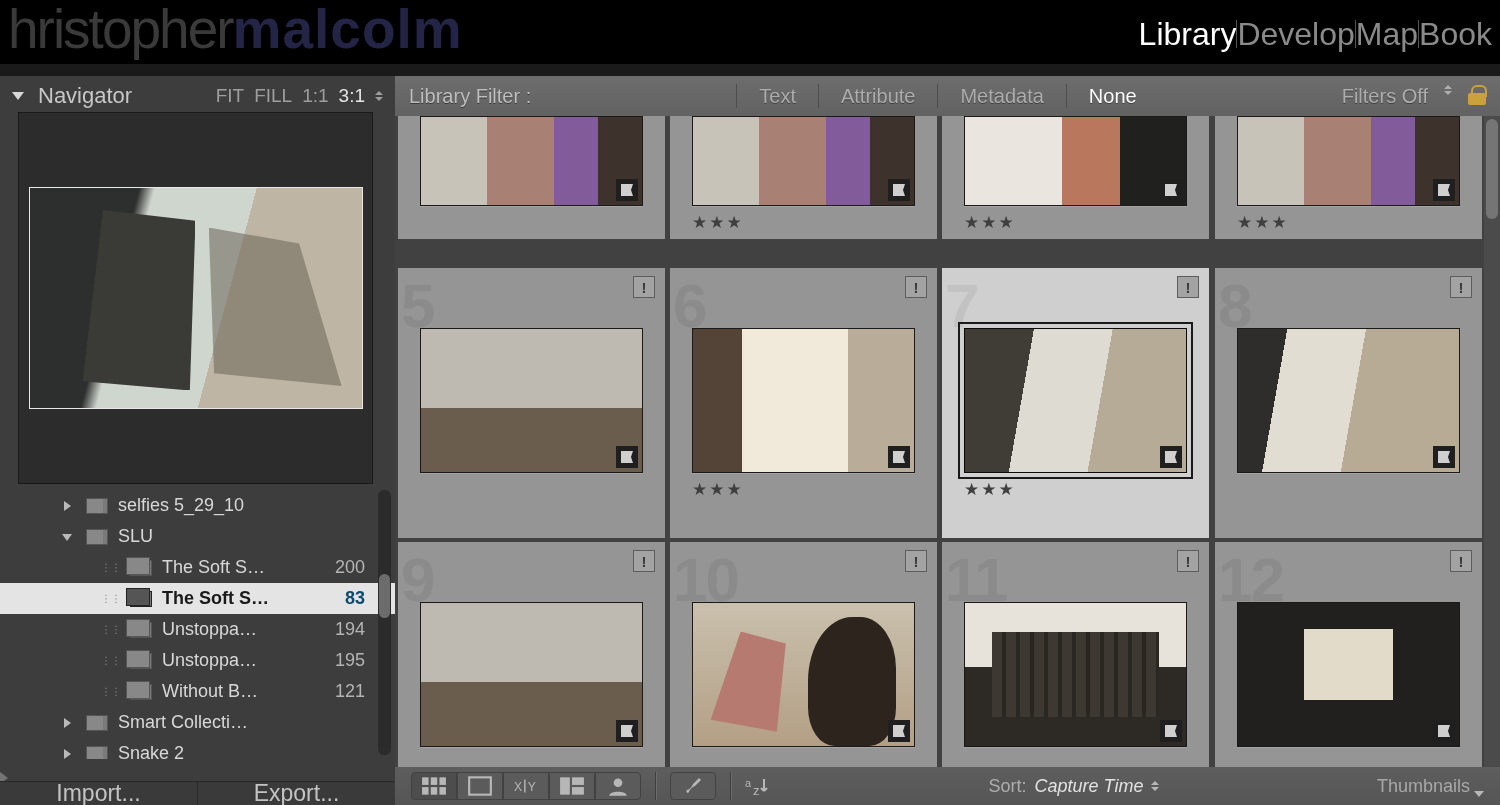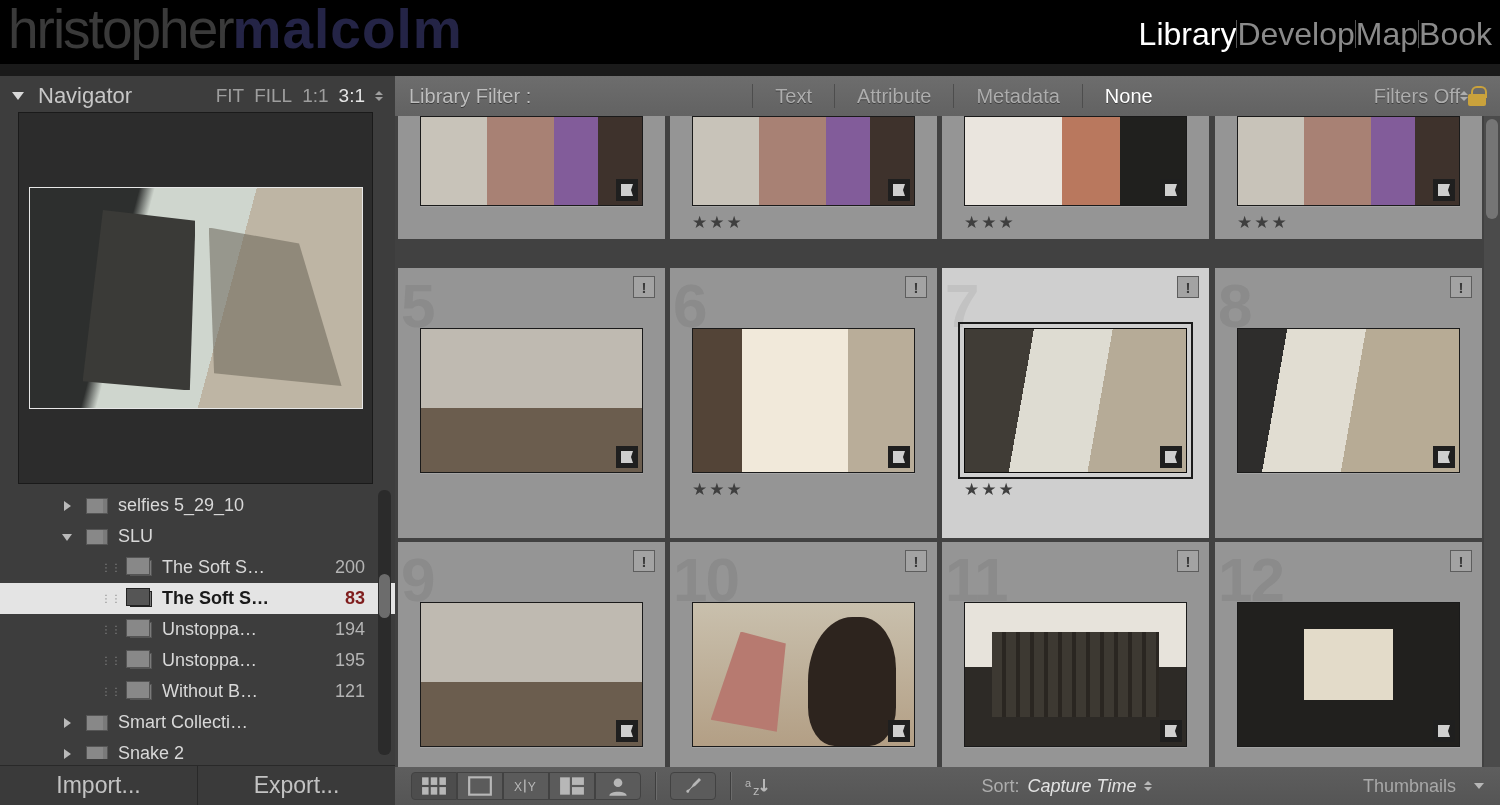--- a/index.html
+++ b/index.html
@@ -134,37 +134,37 @@
   background:#888; border:1px solid #555; box-shadow: inset -4px 0 0 #7a7a7a;
   position:relative;
 }
 .coll-row .cicon.double::after{
   content:""; position:absolute; left:-5px; top:-4px; width:22px;height:16px;
   background:#888; border:1px solid #555;
 }
 .coll-row .label { white-space:nowrap; overflow:hidden; text-overflow:ellipsis; }
 .coll-row .count { margin-left:auto; color:#b4b4b4; font-size:18px; }
 .coll-row.selected { background:#e4e4e4; color:#1a1a1a; }
-.coll-row.selected .count{ color:#7f1d1d; font-weight:700;}
+.coll-row.selected .count{ color:#0c4a6e; font-weight:700;}
 .coll-row.selected .cicon{ background:#555;border-color:#222;}
 .coll-row.selected .cicon.double::after{background:#555;border-color:#222;}
 .coll-row.selected .label { font-weight:600; }
 .smart-arrow { font-size:10px; color:#888;}
 
 .coll-scroll {
   position:absolute; right:4px; top:414px; width:13px; height:265px;
   background:#2b2b2b; border-radius:6px;
 }
 .coll-scroll-thumb {
   position:absolute; left:1px; top:84px; width:11px; height:44px;
   background:#6c6c6c; border-radius:6px;
 }
 
 .importexport {
-  position:absolute; left:0; right:0; bottom:0; height:40px;
+  position:absolute; left:0; right:0; bottom:0; height:24px;
   background:#3a3a3a;
   display:flex;
 }
 .iebtn {
   flex:1; display:flex; align-items:center; justify-content:center;
   font-size:23px; color:#c3c3c3; cursor:pointer;
   border-top:1px solid #292929;
 }
 .iebtn + .iebtn { border-left:1px solid #292929; }
 .panel-handle {
@@ -180,21 +180,21 @@
   position:absolute; left:395px; right:0; top:76px; height:40px;
   background: linear-gradient(#6d6d6d,#626262);
   display:flex; align-items:center; gap:24px; padding: 0 14px;
   color:#9a9a9a; font-size:20px;
 }
 .filter-bar .lf-title { color:#bebebe; white-space:nowrap; text-shadow: 0 1px 0 #3b3b3b;}
 .filter-bar .tabs { margin-left:auto; display:flex; gap:22px; align-items:center; }
 .filter-bar .vr { width:1px; height:24px; background:#4d4d4d; }
 .filter-bar .ftab { cursor:pointer; color:#adadad; text-shadow: 0 1px 0 #404040;}
 .filter-bar .ftab.active { color:#fff; }
-.filter-bar .right { margin-left:auto; display:flex; gap:0; align-items:center; }
+.filter-bar .right { margin-left:auto; display:flex; gap:16px; align-items:flex-start; }
 .lock {
   width:18px;height:20px;position:relative;
 }
 .lock::before{content:"";position:absolute;left:3px;top:0;width:12px;height:10px;border:2px solid #caa23c;border-bottom:none;border-radius:6px 6px 0 0;}
 .lock::after{content:"";position:absolute;left:0;bottom:0;width:18px;height:12px;background:#caa23c;border-radius:2px;}
 
 
 .grid {
   position:absolute; left:395px; right:0; top:116px; bottom:38px;
   background:#414141; overflow:hidden;
@@ -273,21 +273,21 @@
 .tbtn svg{width:26px;height:20px;fill:#b7b7b7;}
 .tbtn.grid-active{ background:#4d4d4d; }
 .tgroup{display:flex;}
 .tgroup .tbtn{border-radius:0;}
 .tgroup .tbtn:first-child{border-radius:4px 0 0 4px;}
 .tgroup .tbtn:last-child{border-radius:0 4px 4px 0;}
 .vsep{ width:1px;height:28px;background:#3e3e3e; box-shadow:1px 0 0 #6c6c6c;}
 .toolbar .sort { margin-left:auto; display:flex; align-items:center; gap:8px; }
 .toolbar .sort .lbl{color:#adadad;}
 .toolbar .sort .val{color:#e2e2e2;font-style:italic;}
-.toolbar .right-area{margin-left:auto;display:flex;align-items:center;gap:18px}
+.toolbar .right-area{margin-left:auto;display:flex;align-items:flex-end;gap:4px}
 </style>
 </head>
 <body>
 
 <div class="top-bar">
   <div class="identity">
     <span class="first">hristopher</span>
       <span class="last">malcolm</span>
   </div>
   <div class="modules">

